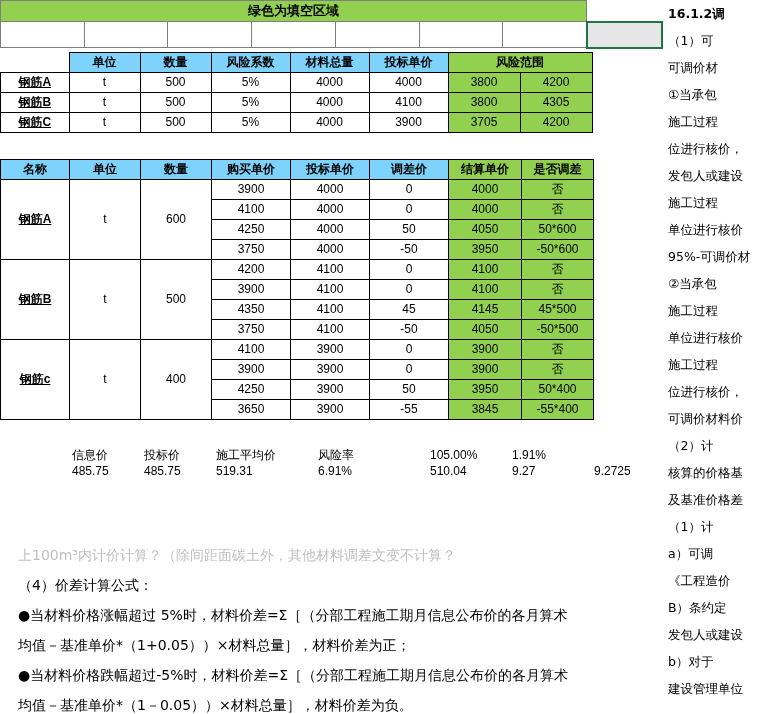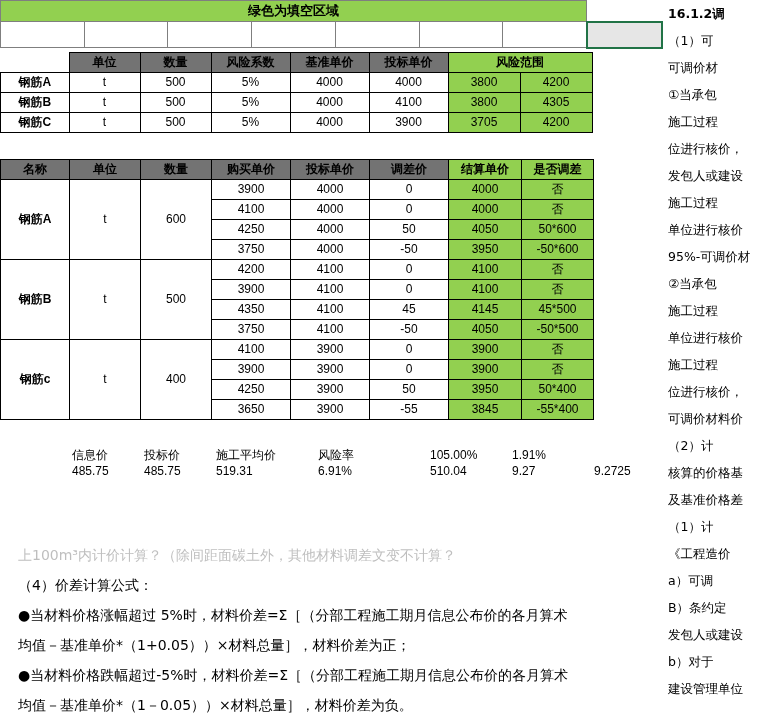--- a/index.html
+++ b/index.html
@@ -7,25 +7,25 @@
 
   
   #sheet{position:absolute;left:0;top:0;width:660px;height:540px;}
   table{border-collapse:collapse;table-layout:fixed;}
   td{font-size:12px;color:#000;text-align:center;vertical-align:middle;padding:0;}
 
   .banner{background:#92d050;color:#000;font-weight:bold;font-size:13px;border:1px solid #7f7f7f;height:20px;}
   .blankrow td{border:1px solid #7f7f7f;height:24px;background:#ffffff;}
   .selcell{border:2px solid #217346 !important;background:#e6e6e6 !important;}
 
-  .hdr{border:1px solid #000;background:#737373;font-weight:bold;height:19px;}
+  .hdr{border:1px solid #000;background:#7dd3fc;font-weight:bold;height:19px;}
   .hdr-g{border:1px solid #000;background:#92d050;font-weight:bold;height:19px;}
   .cell{border:1px solid #000;background:#ffffff;height:19px;}
   .cell-g{border:1px solid #000;background:#92d050;height:19px;}
-  .cell-b{border:1px solid #000;background:#ffffff;height:19px;font-weight:bold;}
+  .cell-b{border:1px solid #000;background:#ffffff;height:19px;font-weight:bold;text-decoration:underline;}
   .nob{border:none;background:transparent;height:19px;}
 
   .t2 td{height:19px;}
   .t2 .hdr{font-weight:bold;}
 
   .sum td{font-size:12px;text-align:left;padding-left:2px;}
   .sum .v{font-weight:normal;}
 
   
   .doc{position:absolute;font-size:14px;color:#000;line-height:30px;font-family:"DejaVu Sans","Liberation Sans",sans-serif;}
@@ -60,21 +60,21 @@
   </tbody>
     </table>
 
   <table style="width:585px;margin-top:3px;" class="t1">
     <tbody>
         <tr>
       <td class="nob" style="width:68px;"></td>
       <td class="hdr" style="width:70px;">单位</td>
       <td class="hdr" style="width:70px;">数量</td>
       <td class="hdr" style="width:78px;">风险系数</td>
-      <td class="hdr" style="width:78px;">基准单价</td>
+      <td class="hdr" style="width:78px;">材料总量</td>
       <td class="hdr" style="width:78px;">投标单价</td>
       <td class="hdr-g" colspan="2" style="width:143px;">风险范围</td>
     </tr>
     <tr>
       <td class="cell-b">钢筋A</td>
       <td class="cell">t</td>
       <td class="cell">500</td>
       <td class="cell">5%</td>
       <td class="cell">4000</td>
       <td class="cell">4000</td>
@@ -265,20 +265,20 @@
   <p>②当承包</p>
   <p>施工过程</p>
   <p>单位进行核价</p>
   <p>施工过程</p>
   <p>位进行核价，</p>
   <p>可调价材料价</p>
   <p>（2）计</p>
   <p>核算的价格基</p>
   <p>及基准价格差</p>
   <p>（1）计</p>
+  <p>a）可调</p>
   <p>《工程造价</p>
-  <p>a）可调</p>
   <p>B）条约定</p>
   <p>发包人或建设</p>
   <p>b）对于</p>
   <p>建设管理单位</p>
 
 </div>
 
 </body></html>

